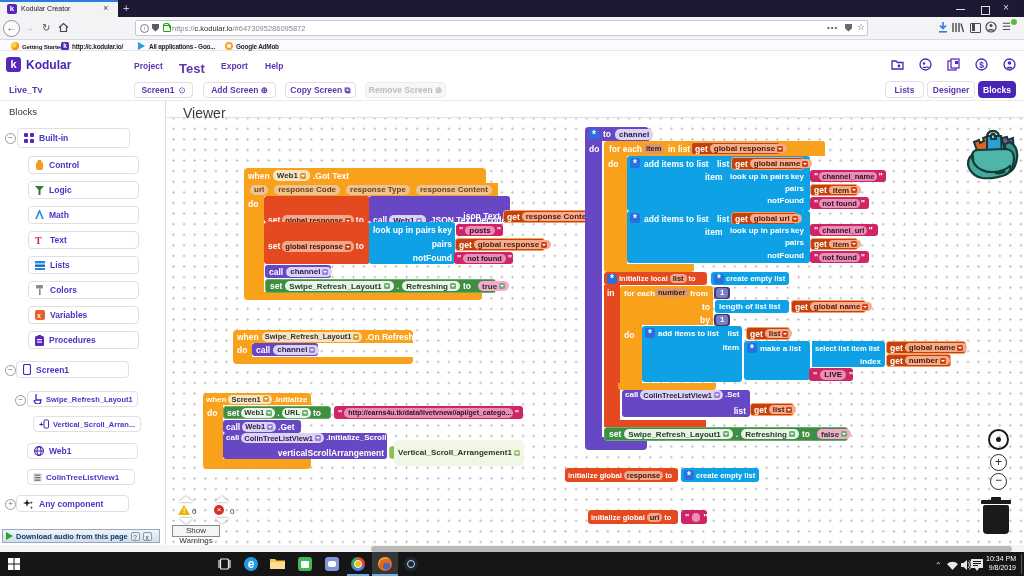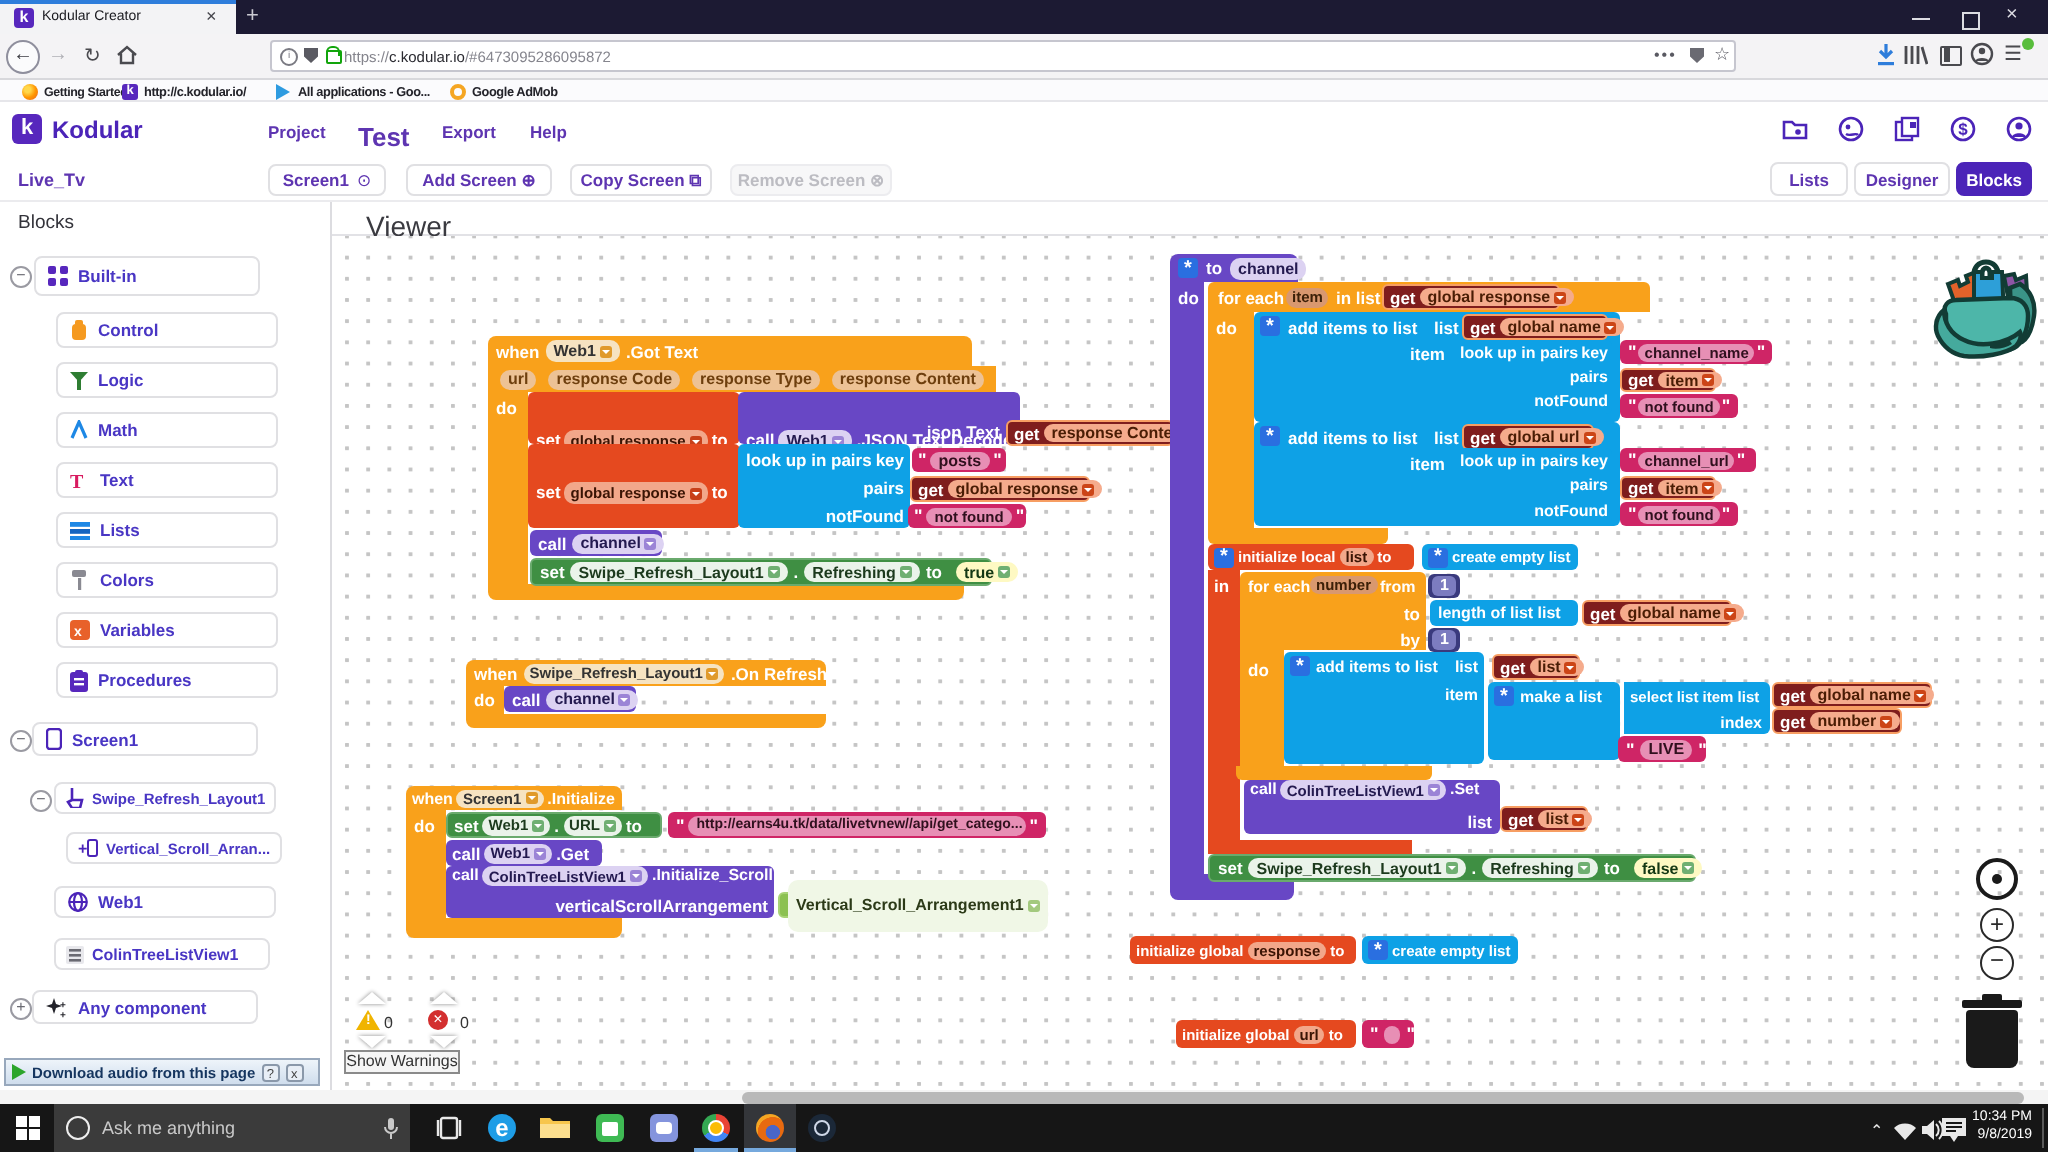--- a/index.html
+++ b/index.html
@@ -12,29 +12,29 @@
 .gear{display:inline-flex;width:10px;height:10px;border-radius:2px;background:#2a6fe0;color:#fff;font-size:10px;line-height:9px;justify-content:center;align-items:center;flex:none;font-weight:bold}
 .lbl{position:absolute;color:#fff;font-weight:bold;font-size:8.5px;white-space:nowrap}
 .amber{background:#F9A11B}
 .red{background:#E5491F}
 .purple{background:#6847C5}
 .blue{background:#0EA1E6}
 .pink{background:#CF2566}
 .green{background:#3F8F43;border:1px solid #6aaa6d}
 .lgreen{background:#8CC152;border:1px solid #a8d375}
 .navy{background:#3A3A7D}
-.geto{background:#7f1d1d;border:1.5px solid #F79E63;border-radius:3px;padding:0 3px;gap:2px}
+.geto{background:#c2410c;border:1.5px solid #F79E63;border-radius:3px;padding:0 3px;gap:2px}
 .p-tan{background:#EDC295;color:#6e3f0e}
 .p-item{background:#D9986F;color:#3c2008}
 .p-red{background:#F2A78A;color:#3a1404}
 .p-cream{background:#F6E3C1;color:#333}
 .p-get{background:#F5AB8C;color:#4A1D05}
 .p-purp{background:#DCD2F2;color:#241a50}
 .p-green{background:#EAF3EA;color:#1c3a1d}
-.p-tf{background:#fef9c3;color:#143814}
+.p-tf{background:#f9a8d4;color:#143814}
 .p-pink{background:#E78FB5;color:#30101e}
 .p-lg{background:#F0F7E6;color:#2c3a18}
 .p-navy{display:inline-block;background:#7C7CC0;color:#fff;border-radius:3px;padding:0 4px;font-size:8px;font-weight:bold;line-height:10px}
 .dd-o{background:#E09A2A}.dd-r{background:#C8401A}.dd-p{background:#9B84D6}.dd-g{background:#6FAF72}.dd-lg{background:#A3C97E}.dd-get{background:#CC4517}
 .q{color:#fff;font-weight:bold;font-size:9px}
 .sbx{position:absolute;background:#fff;border:1px solid #e0e0e3;border-radius:4px;display:flex;align-items:center;gap:5px;padding:0 6px;box-sizing:border-box;color:#4936c4;font-size:8.5px;font-weight:bold;white-space:nowrap;overflow:hidden}
 .mc{position:absolute;width:9px;height:9px;border-radius:50%;border:1px solid #9a9aa2;color:#6a6a72;font-size:8px;line-height:8px;text-align:center;background:#fff}
 .ic{flex:none}
 </style></head><body>
 <div id="s">
@@ -391,21 +391,21 @@
 
 <div class="a" style="left:179px;top:496px;width:0;height:0;border-left:7px solid transparent;border-right:7px solid transparent;border-bottom:6px solid #fff;filter:drop-shadow(0 0 1px #888)"></div>
 <div class="a" style="left:215px;top:496px;width:0;height:0;border-left:7px solid transparent;border-right:7px solid transparent;border-bottom:6px solid #fff;filter:drop-shadow(0 0 1px #888)"></div>
 <div class="a" style="left:178px;top:505px;width:0;height:0;border-left:6px solid transparent;border-right:6px solid transparent;border-bottom:10px solid #f0b400"></div>
     <div class="a" style="left:183px;top:507px;font-size:7px;color:#fff;font-weight:bold">!</div>
 <div class="a" style="left:192px;top:507px;font-size:8px;color:#333">0</div>
 <div class="a" style="left:214px;top:505px;width:10px;height:10px;border-radius:50%;background:#d32f2f;color:#fff;font-size:8px;line-height:10px;text-align:center">×</div>
 <div class="a" style="left:230px;top:507px;font-size:8px;color:#333">0</div>
 <div class="a" style="left:179px;top:518px;width:0;height:0;border-left:7px solid transparent;border-right:7px solid transparent;border-top:6px solid #fff;filter:drop-shadow(0 0 1px #888)"></div>
 <div class="a" style="left:215px;top:518px;width:0;height:0;border-left:7px solid transparent;border-right:7px solid transparent;border-top:6px solid #fff;filter:drop-shadow(0 0 1px #888)"></div>
-<div class="a" style="left:172px;top:525px;width:58px;height:12px;background:#f5f5f5;border:1px solid #8a8a8a;box-sizing:border-box;font-size:8px;color:#333;text-align:center;line-height:10px">Show Warnings</div>
+<div class="a" style="left:172px;top:525px;width:48px;height:12px;background:#f5f5f5;border:1px solid #8a8a8a;box-sizing:border-box;font-size:8px;color:#333;text-align:center;line-height:10px">Show Warnings</div>
 <div class="a" style="left:988px;top:429px;width:21px;height:21px;border:2px solid #1a1a1a;border-radius:50%;box-sizing:border-box"></div>
 <div class="a" style="left:996px;top:437px;width:5px;height:5px;background:#1a1a1a;border-radius:50%"></div>
 <div class="a" style="left:990px;top:454px;width:17px;height:17px;border:1.5px solid #2a2a2a;border-radius:50%;box-sizing:border-box;background:#fff;font-size:12px;line-height:14px;text-align:center;color:#2a2a2a">+</div>
 <div class="a" style="left:990px;top:473px;width:17px;height:17px;border:1.5px solid #2a2a2a;border-radius:50%;box-sizing:border-box;background:#fff;font-size:12px;line-height:13px;text-align:center;color:#2a2a2a">−</div>
 <div class="a" style="left:983px;top:505px;width:26px;height:29px;background:#1a1a1a;border-radius:2px 2px 4px 4px"></div>
 <div class="a" style="left:981px;top:500px;width:30px;height:4px;background:#1a1a1a;border-radius:1px"></div>
 <div class="a" style="left:991px;top:497px;width:10px;height:3px;background:#1a1a1a;border-radius:1px 1px 0 0"></div>
 
 <svg class="a" style="left:966px;top:129px" width="54" height="55" viewBox="0 0 54 55">
 <path d="M27 2c-4 0-6 3-6 6h4c0-2 1-3 2-3s2 1 2 3h4c0-3-2-6-6-6z" fill="none" stroke="#123c35" stroke-width="2.5"></path>
@@ -423,28 +423,20 @@
 <div class="a" style="left:0;top:545px;width:1024px;height:7px;background:#f4f4f4"></div>
 <div class="a" style="left:371px;top:545.5px;width:641px;height:6px;background:#b9b9b9;border-radius:3px"></div>
 
 <div class="a" style="left:0;top:552px;width:1024px;height:24px;background:#161616"></div>
 <svg class="a" style="left:8px;top:558px" width="12" height="12" viewBox="0 0 12 12">
       <rect x="0" y="0" width="5.5" height="5.5" fill="#fff"></rect>
       <rect x="6.5" y="0" width="5.5" height="5.5" fill="#fff"></rect>
       <rect x="0" y="6.5" width="5.5" height="5.5" fill="#fff"></rect>
       <rect x="6.5" y="6.5" width="5.5" height="5.5" fill="#fff"></rect>
     </svg>
-<div class="a" style="left:27px;top:552px;width:178px;height:24px;background:#3b3b3b;display:flex;align-items:center;padding:0 6px;box-sizing:border-box;gap:6px">
-<span style="width:12px;height:12px;border:1.5px solid #eee;border-radius:50%;box-sizing:border-box;flex:none"></span>
-<span style="color:#c9c9c9;font-size:9px;flex:1">Ask me anything</span>
-<svg width="7" height="11" viewBox="0 0 7 11">
-        <rect x="2" y="0" width="3" height="6" rx="1.5" fill="#c9c9c9"></rect>
-        <path d="M0.5 4.5a3 3 0 0 0 6 0M3.5 8v2.5" stroke="#c9c9c9" fill="none"></path>
-      </svg>
-    </div>
 <svg class="a" style="left:218px;top:558px" width="13" height="12" viewBox="0 0 13 12">
       <rect x="2.5" y="1" width="8" height="10" rx="1" fill="none" stroke="#e8e8e8" stroke-width="1.2"></rect>
       <path d="M1 2v8M12 2v8" stroke="#e8e8e8" stroke-width="1.2"></path>
     </svg>
 <div class="a" style="left:244px;top:557px;width:14px;height:14px;border-radius:50%;background:#1e9de6;color:#fff;font-weight:bold;font-size:12px;text-align:center;line-height:14px">e</div>
 <svg class="a" style="left:270px;top:558px" width="15" height="12" viewBox="0 0 15 12">
       <path d="M0 1h5l1.5 1.5H15V11H0z" fill="#f7c64c"></path>
       <path d="M0 4h15v7H0z" fill="#fcdf8e"></path>
     </svg>
 <div class="a" style="left:298px;top:557px;width:14px;height:14px;border-radius:3px;background:#3fba54;display:flex;align-items:center;justify-content:center">

